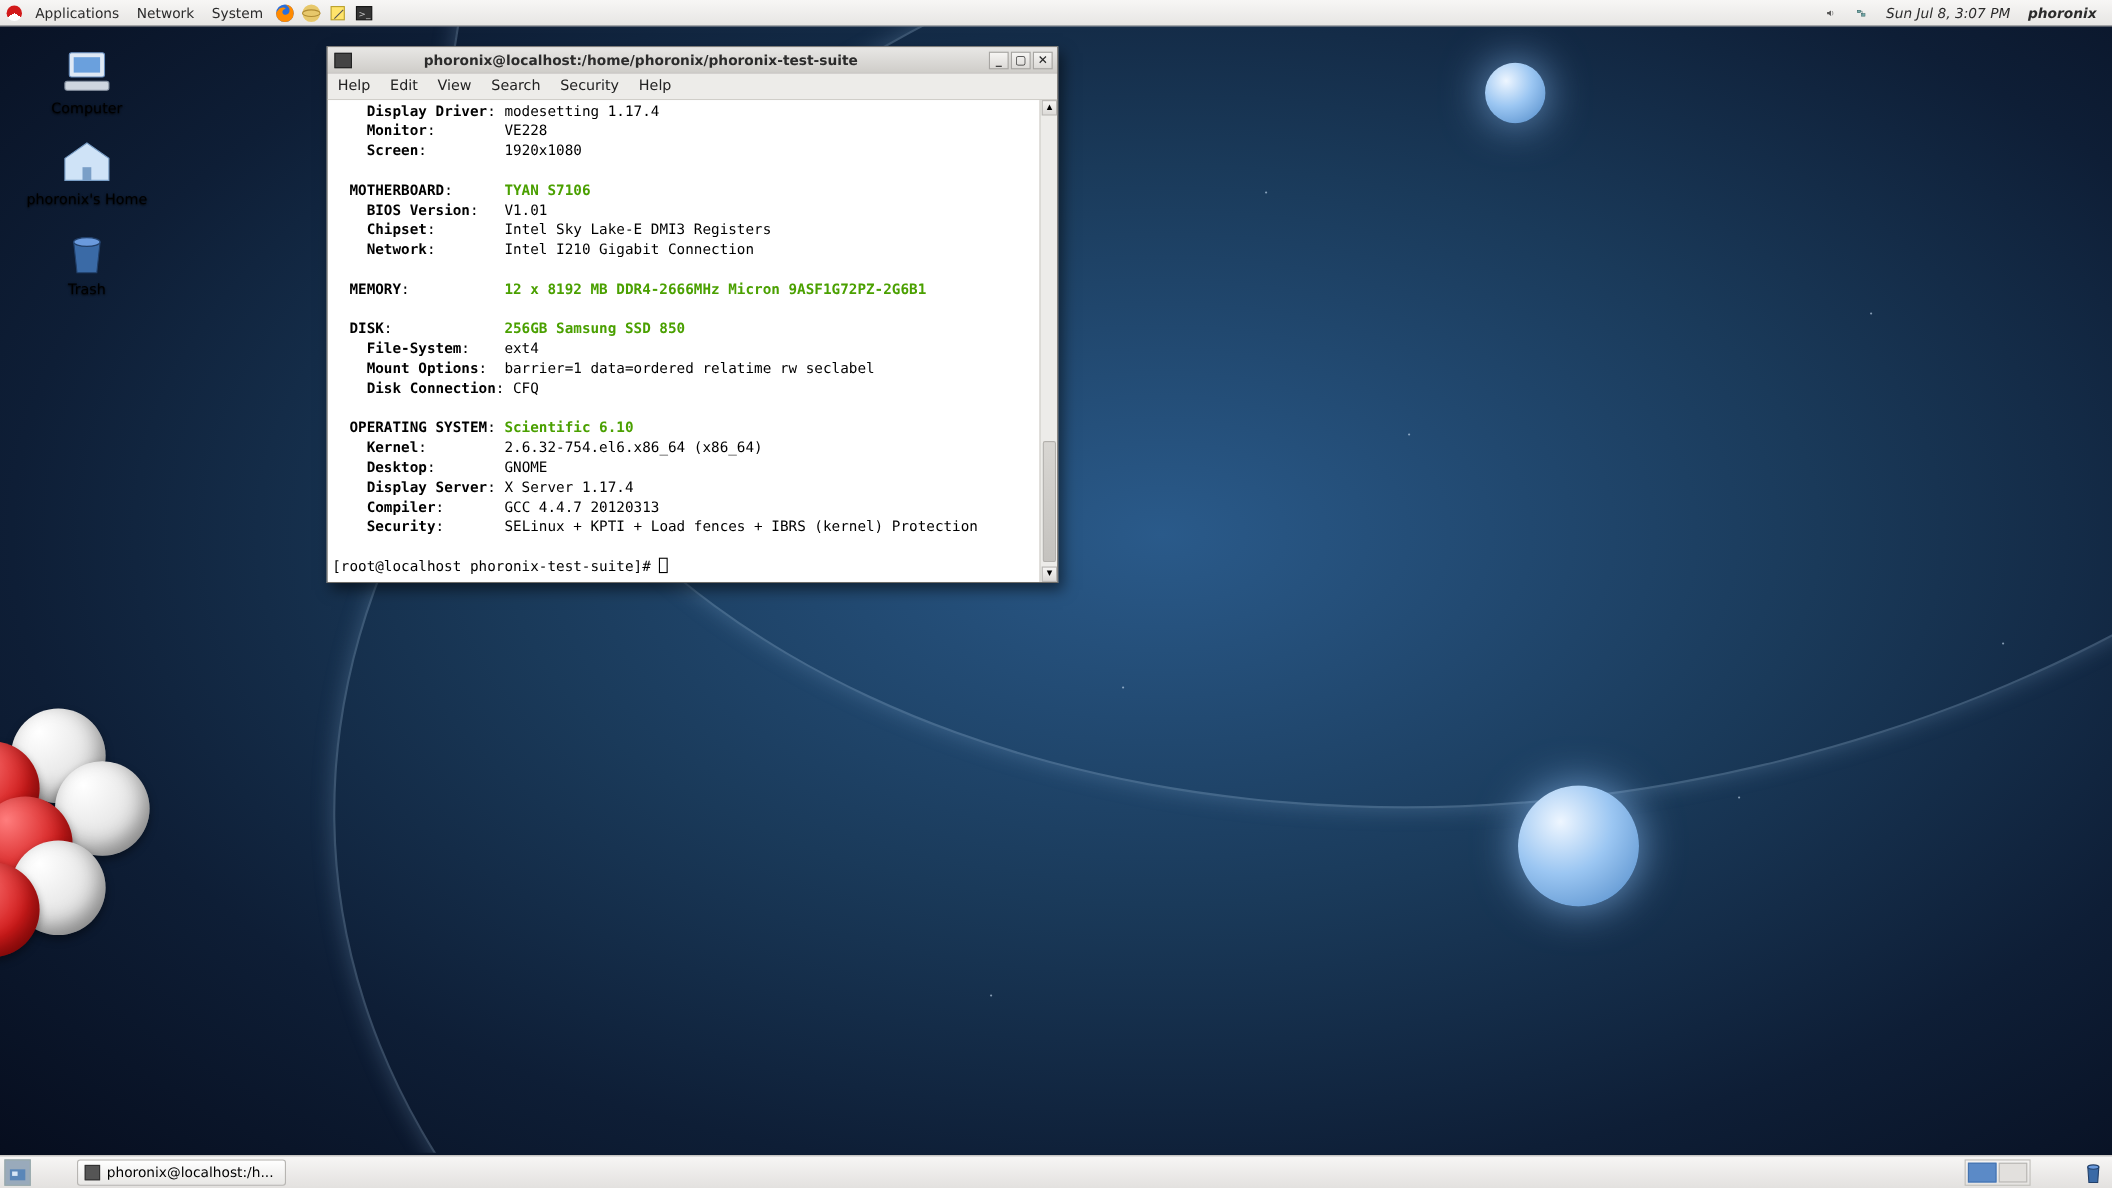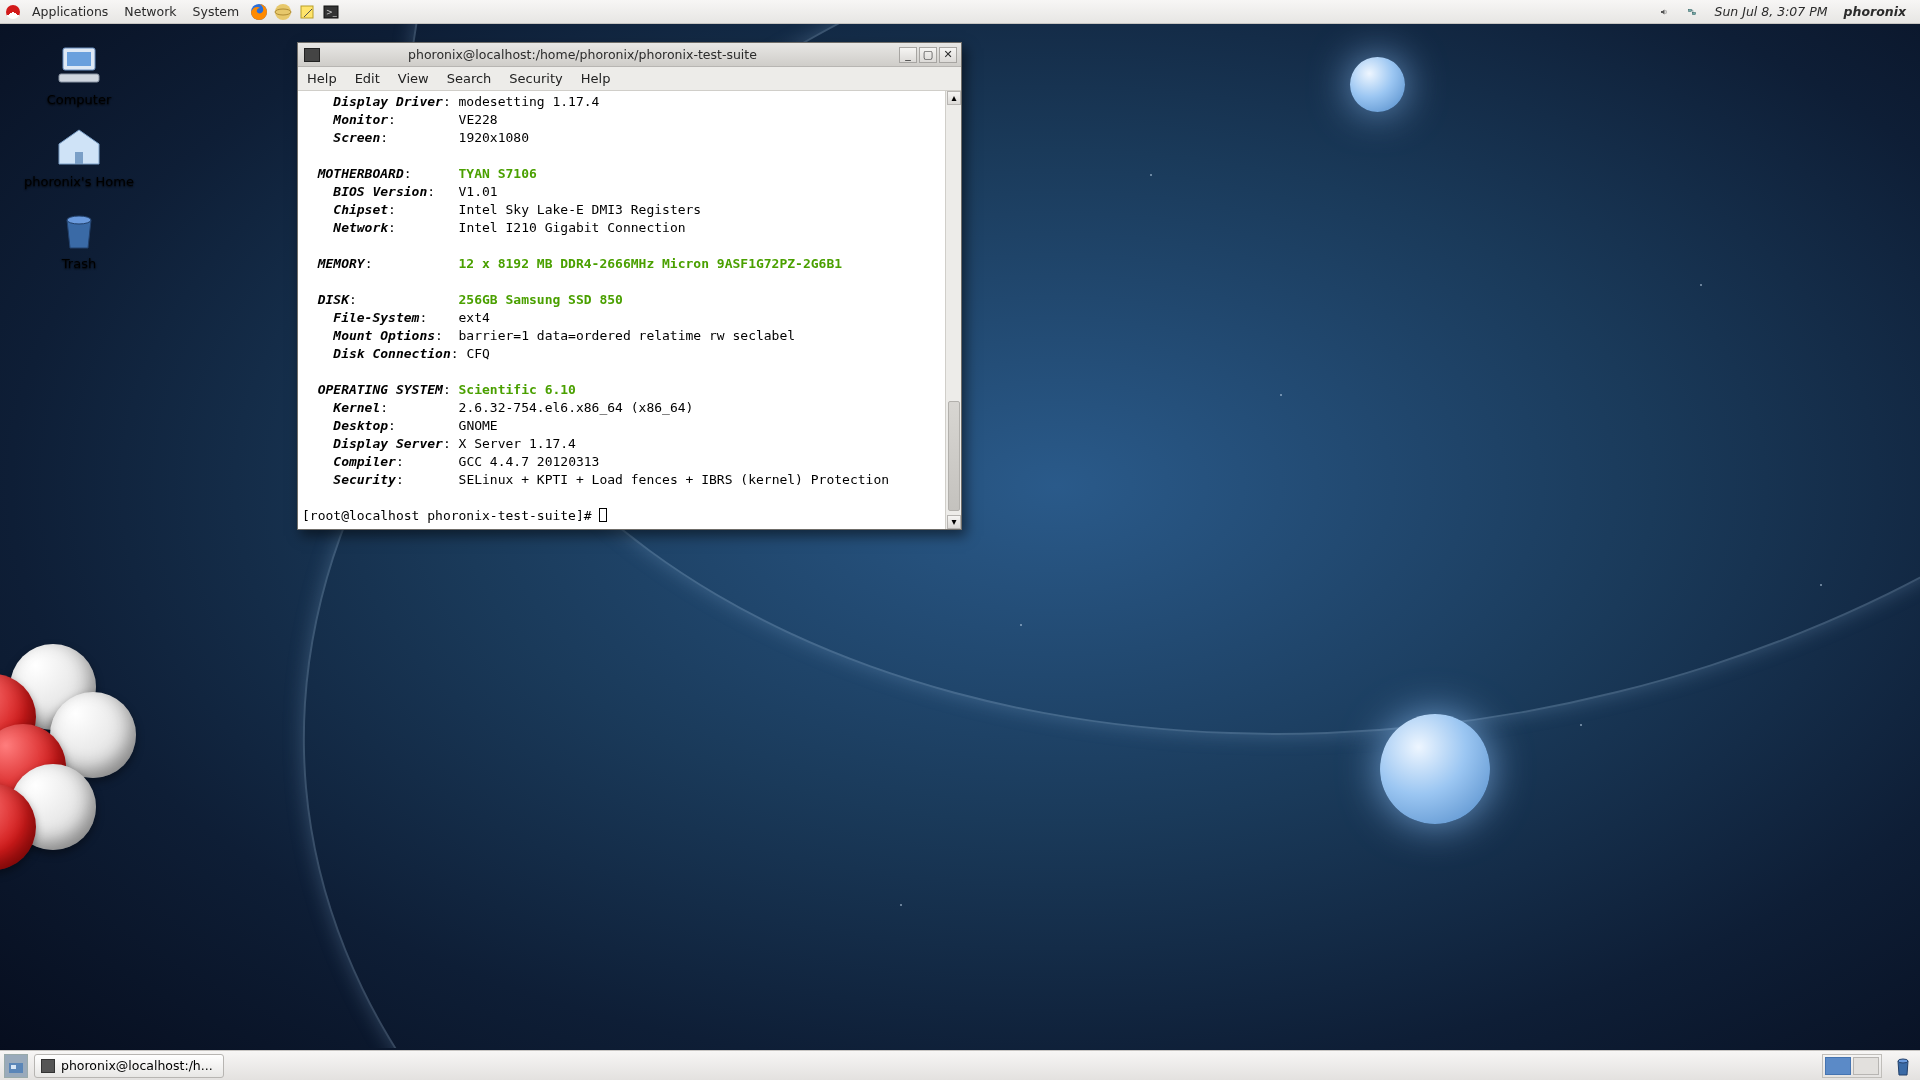--- a/index.html
+++ b/index.html
@@ -65,20 +65,21 @@
   }
 
   
   .bottom-panel {
     position: absolute; bottom: 0; left: 0; right: 0; height: 30px;
     background: linear-gradient(to bottom, #f7f6f5, #e3e1df);
     border-top: 1px solid #c7c5c2;
     display: flex; align-items: center;
     z-index: 10;
     font-size: 12.5px;
+    gap: 36px;
   }
   .show-desktop {
     width: 24px; height: 24px; margin-left: 4px;
     background: #9ab; border: 1px solid #9aa;
     display: flex; align-items: center; justify-content: center;
   }
   .task-btn {
     margin-left: 6px; height: 24px; padding: 0 10px 0 6px;
     background: linear-gradient(to bottom, #fff, #e8e7e5);
     border: 1px solid #b7b5b2; border-radius: 3px;
@@ -113,21 +114,21 @@
     border: 1px solid #6f6d69;
     box-shadow: 4px 6px 12px rgba(0,0,0,.5);
     background: #edece9;
     z-index: 5;
   }
   .titlebar {
     height: 24px;
     background: linear-gradient(to bottom, #e8e7e5 0%, #cfcdc9 100%);
     border-bottom: 1px solid #b7b5b2;
     display: flex; align-items: center;
-    font-size: 12.5px; font-weight: normal; color: #2b2b2b;
+    font-size: 12.5px; font-weight: bold; color: #2b2b2b;
   }
   .titlebar .win-icon {
     width: 16px; height: 14px; margin: 0 6px;
     background: #444; border: 1px solid #222;
   }
   .titlebar .title { flex: 1; text-align: center; padding-right: 60px; }
   .titlebar .win-btns { display: flex; gap: 2px; margin-right: 4px; }
   .titlebar .win-btns .b {
     width: 18px; height: 16px; border: 1px solid #a7a5a2;
     background: linear-gradient(#f6f5f3,#dcdad7);
@@ -143,21 +144,21 @@
   .term-body-wrap { display: flex; }
   .term-body {
     flex: 1; background: #ffffff; color: #000;
     font-family: "DejaVu Sans Mono", monospace;
     font-size: 13px; line-height: 18px;
     padding: 2px 4px 4px 4px;
     white-space: pre;
     min-height: 430px;
   }
   .term-body .hl { color: #4aa000; font-weight: bold; }
-  .term-body .lbl { font-weight: bold; font-style: italic; }
+  .term-body .lbl { font-weight: bold; }
   .scroll-track {
     width: 16px; background: #edece9; border-left: 1px solid #d0cec9;
     position: relative;
   }
   .scroll-arrow {
     position: absolute; left: 1px; width: 14px; height: 14px;
     background: linear-gradient(#f6f5f3,#dcdad7); border: 1px solid #b7b5b2;
     font-size: 10px; line-height: 12px; text-align: center;
   }
   .scroll-arrow.up { top: 0; }

